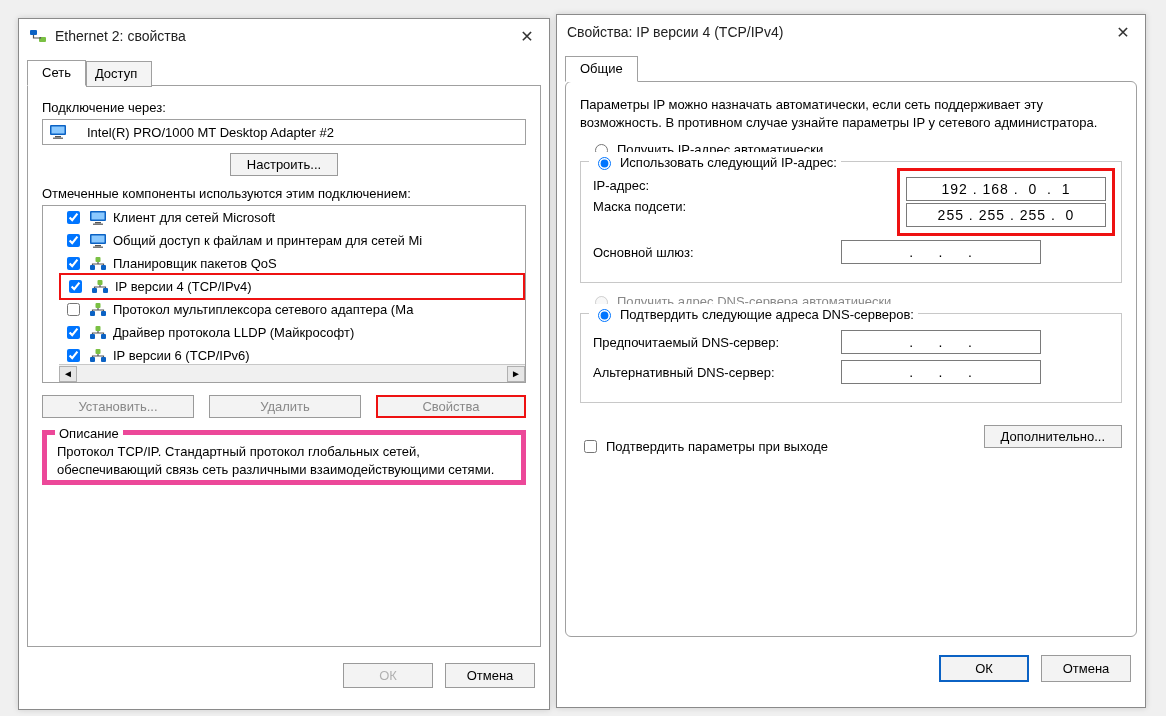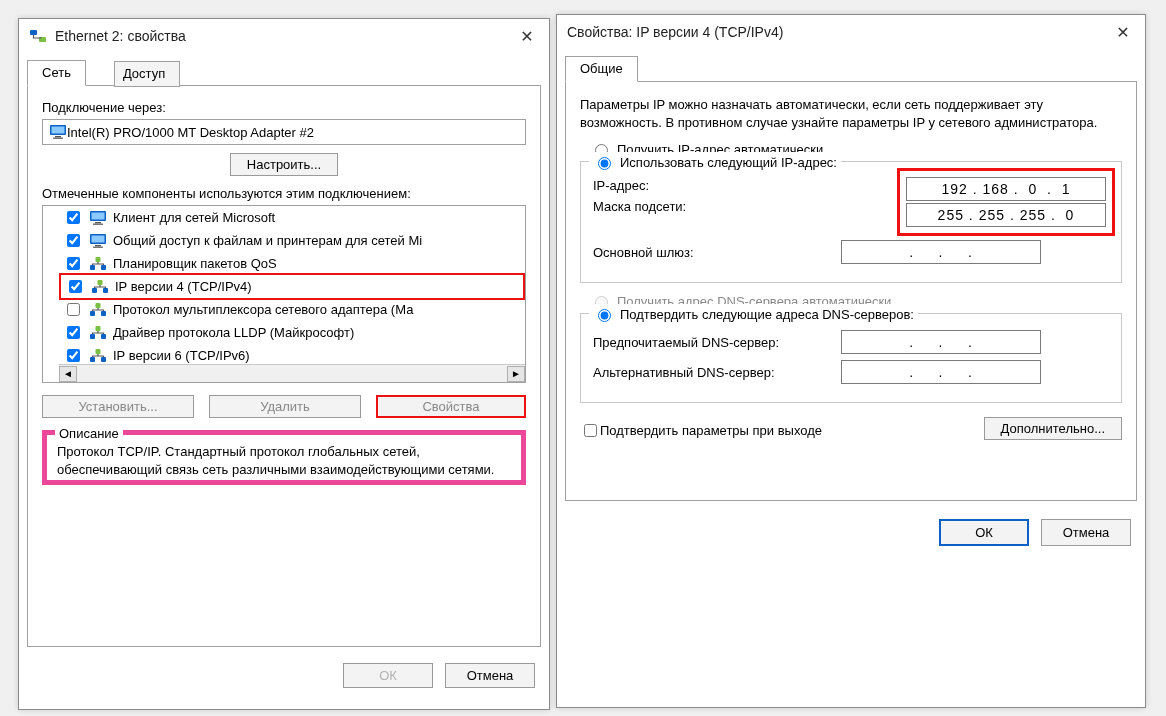--- a/index.html
+++ b/index.html
@@ -35,21 +35,20 @@
     display:flex; align-items:center; justify-content:center;
     font-size: 16px;
     color:#333;
     cursor:pointer;
   }
   .tabs {
     display:flex;
     padding-left: 8px;
     border-bottom: none;
     margin-top: 6px;
-    gap: 28px;
   }
   .tab {
     padding: 4px 14px 5px;
     font-size: 13px;
     border: 1px solid #a0a0a0;
     border-bottom: 1px solid #fff;
     background: #fff;
     position: relative;
     top: 1px;
     z-index: 2;
@@ -67,21 +66,21 @@
     border: 1px solid #a0a0a0;
     padding: 14px 14px 10px;
     background:#fff;
   }
   .label { font-size:13px; margin-bottom:4px; }
   .adapter-row {
     border:1px solid #a0a0a0;
     padding:4px 6px;
     display:flex;
     align-items:center;
-    gap:0;
+    gap:20px;
     margin-bottom: 8px;
   }
   .monitor-icon {
     width:18px; height:16px;
     display:inline-flex; align-items:center; justify-content:center;
   }
   .monitor-icon svg { width:18px; height:16px; }
   .btn {
     font-size:13px;
     padding:3px 16px;
@@ -178,22 +177,22 @@
     letter-spacing: 1px;
     padding: 0 4px;
     background:#fff;
   }
   .ip-highlight-box {
     border:3px solid #e11;
     padding:4px 6px;
     margin: -4px -6px;
   }
   .confirm-row {
-    display:flex; align-items:center; 
-    margin-top: 4px;
+    display:flex; align-items:center; gap:6px;
+    margin-top: 20px;
   }
   .ok-row {
     display:flex; justify-content:flex-end; gap:12px; padding: 10px 14px;
   }
   .ok-btn {
     min-width:90px; padding:4px 0; border:1px solid #9a9a9a;
     background:#f3f3f3; cursor:pointer; font-size:13px;
   }
   .ok-default { border:2px solid #0b62c4; }
   .disabled-text { color:#888; }
@@ -343,21 +342,21 @@
   <div class="titlebar">
     <span>Свойства: IP версии 4 (TCP/IPv4)</span>
     <span class="spacer"></span>
     <span class="close-x">✕</span>
   </div>
 
   <div class="tabs">
     <div class="tab">Общие</div>
   </div>
 
-  <div class="tabpane" style="height:420px;">
+  <div class="tabpane" style="height:556px;border-radius:6px;">
     <div class="para">Параметры IP можно назначать автоматически, если сеть поддерживает эту возможность. В противном случае узнайте параметры IP у сетевого администратора.</div>
 
     <div style="margin:8px 0 0 10px;">
       <label class="radio-row">
         <input type="radio" name="ipmode" style="">
         <span>Получить IP-адрес автоматически</span>
       </label>
     </div>
 
     <div class="fieldset">

